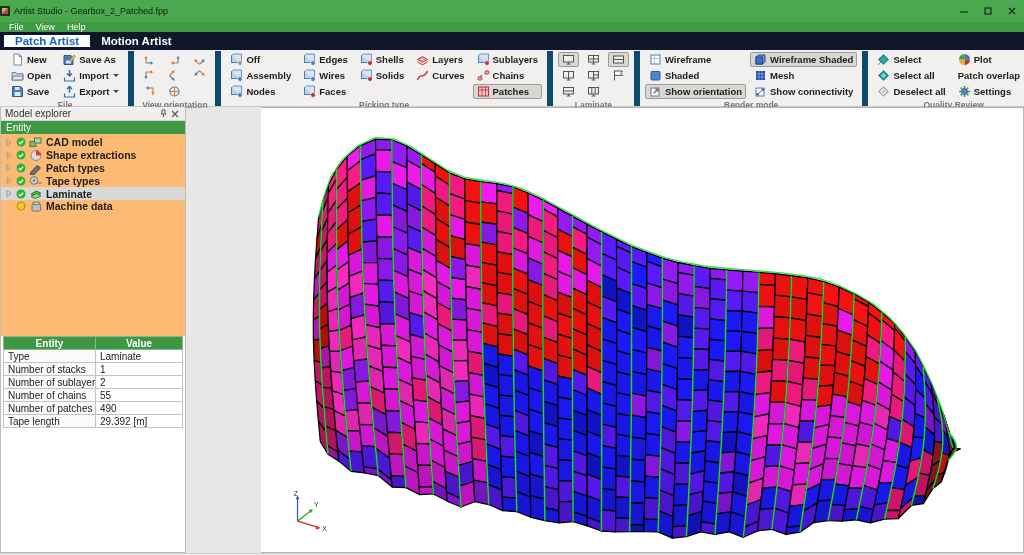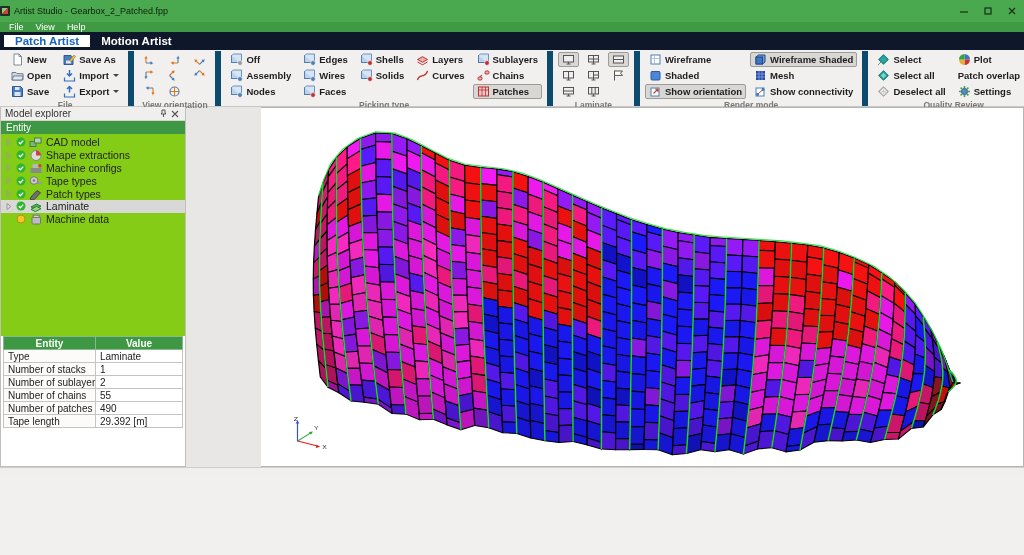--- a/index.html
+++ b/index.html
@@ -29,27 +29,27 @@
   .rb-cols { display:flex; gap:4px; flex:1; }
   .rb-col { display:flex; flex-direction:column; gap:1px; }
   .rb-btn { display:flex; align-items:center; gap:3px; height:15px; padding:0 3px; font-size:9.5px; color:#1c1c1c; border:1px solid transparent; border-radius:2px; white-space:nowrap; cursor:default; }
   .rb-btn.pressed { background:#d9d7d4; border-color:#9e9c99; }
   .rb-icon { width:13px; height:13px; flex:0 0 auto; display:flex; align-items:center; justify-content:center; }
   .rb-caret { width:0; height:0; border-left:3px solid transparent; border-right:3px solid transparent; border-top:3.5px solid #444; margin-left:1px; }
   .rb-group-label { text-align:center; font-size:8.5px; color:#7a7876; padding:1px 0 2px 0; }
   .logo { margin-left:auto; align-self:center; font-size:25px; font-weight:bold; letter-spacing:0.5px; color:#101010; padding-right:14px; transform:scaleY(0.92); }
 
   
-  .main { height:360px; display:flex; background:#e9e7e5;gap:36px; }
+  .main { height:446px; display:flex; background:#e9e7e5;gap:36px; }
   .left-panel { width:186px; background:#ffffff; border:1px solid #c0beba; border-top:none; display:flex; flex-direction:column; }
   .panel-header { height:14px; background:#f0efed; border-bottom:1px solid #d8d6d4; display:flex; align-items:center; padding:0 4px; }
   .panel-title { flex:1; font-size:10px; color:#333; }
   .panel-hicon { width:12px; height:12px; display:flex; align-items:center; justify-content:center; color:#555; }
   .entity-bar { height:13px; background:#3d9743; color:#fff; font-size:10px; display:flex; align-items:center; padding-left:5px; }
-  .tree { height:202px; background:#84cc16; padding-top:2px; }
+  .tree { height:202px; background:#fdba74; padding-top:2px;font-weight:bold; }
   .tree-row { height:12.8px; display:flex; align-items:center; gap:3px; padding-left:4px; font-size:10.5px; color:#222; }
   .tree-row.selected { background:#d8d8d6; }
   .tw { width:7px; display:flex; justify-content:center; flex:0 0 auto; }
   .tree-icon { width:14px; height:13px; flex:0 0 auto; }
   .prop-table { margin:0 2px; border-collapse:collapse; table-layout:fixed; width:180px; font-size:10px; }
   .prop-table th { background:#3d9743; color:#fff; font-weight:bold; height:13px; border:1px solid #88b98d; text-align:center; font-size:10px; }
   .prop-table td { height:13px; border:1px solid #c6c4c0; padding:0 4px; color:#222; background:#fcfbf9; overflow:hidden; white-space:nowrap; }
   .prop-table td.val { background:#ffffff; }
   .panel-fill { flex:1; background:#fff; }
 
@@ -664,61 +664,42 @@
               <path d="M1 0.5l4 3-4 3z" fill="none" stroke="#9a9a9a" stroke-width="1"></path>
             </svg>
           </span>
           <span class="tw" style="width: 11px;">
             <svg width="10" height="10" viewBox="0 0 10 10">
               <circle cx="5" cy="5" r="4.5" fill="#2eb52e"></circle>
               <path d="M2.8 5.2l1.6 1.6 2.8-3.2" stroke="#fff" stroke-width="1.3" fill="none"></path>
             </svg>
           </span>
           <span class="tree-icon"><svg width="14" height="13" viewBox="0 0 14 13">
-              <rect x="1.5" y="6" width="11" height="5" fill="#8a8a8a"></rect>
-              <rect x="3.5" y="2" width="5.5" height="4" fill="#b8b8b8"></rect>
-              <circle cx="11" cy="3.8" r="1.7" fill="#d04040"></circle>
+              <path d="M1.5 10.5l6.5-7 3.5 2.3-6.5 7H1.5z" fill="#707070" stroke="#444"></path>
             </svg></span>
-          <span>Machine configs</span>
+          <span>Patch types</span>
         </div>
         <div class="tree-row">
           <span class="tw">
             <svg width="6" height="7" viewBox="0 0 6 7">
               <path d="M1 0.5l4 3-4 3z" fill="none" stroke="#9a9a9a" stroke-width="1"></path>
             </svg>
           </span>
           <span class="tw" style="width: 11px;">
             <svg width="10" height="10" viewBox="0 0 10 10">
               <circle cx="5" cy="5" r="4.5" fill="#2eb52e"></circle>
               <path d="M2.8 5.2l1.6 1.6 2.8-3.2" stroke="#fff" stroke-width="1.3" fill="none"></path>
             </svg>
           </span>
           <span class="tree-icon"><svg width="14" height="13" viewBox="0 0 14 13">
               <circle cx="5" cy="6.5" r="3.8" fill="#cccccc" stroke="#777"></circle>
               <circle cx="5" cy="6.5" r="1.2" fill="#777"></circle>
               <rect x="8" y="8.2" width="5" height="1.8" fill="#999"></rect>
             </svg></span>
           <span>Tape types</span>
-        </div>
-        <div class="tree-row">
-          <span class="tw">
-            <svg width="6" height="7" viewBox="0 0 6 7">
-              <path d="M1 0.5l4 3-4 3z" fill="none" stroke="#9a9a9a" stroke-width="1"></path>
-            </svg>
-          </span>
-          <span class="tw" style="width: 11px;">
-            <svg width="10" height="10" viewBox="0 0 10 10">
-              <circle cx="5" cy="5" r="4.5" fill="#2eb52e"></circle>
-              <path d="M2.8 5.2l1.6 1.6 2.8-3.2" stroke="#fff" stroke-width="1.3" fill="none"></path>
-            </svg>
-          </span>
-          <span class="tree-icon"><svg width="14" height="13" viewBox="0 0 14 13">
-              <path d="M1.5 10.5l6.5-7 3.5 2.3-6.5 7H1.5z" fill="#707070" stroke="#444"></path>
-            </svg></span>
-          <span>Patch types</span>
         </div>
         <div class="tree-row selected">
           <span class="tw">
             <svg width="6" height="7" viewBox="0 0 6 7">
               <path d="M1 0.5l4 3-4 3z" fill="none" stroke="#9a9a9a" stroke-width="1"></path>
             </svg>
           </span>
           <span class="tw" style="width: 11px;">
             <svg width="10" height="10" viewBox="0 0 10 10">
               <circle cx="5" cy="5" r="4.5" fill="#2eb52e"></circle>

